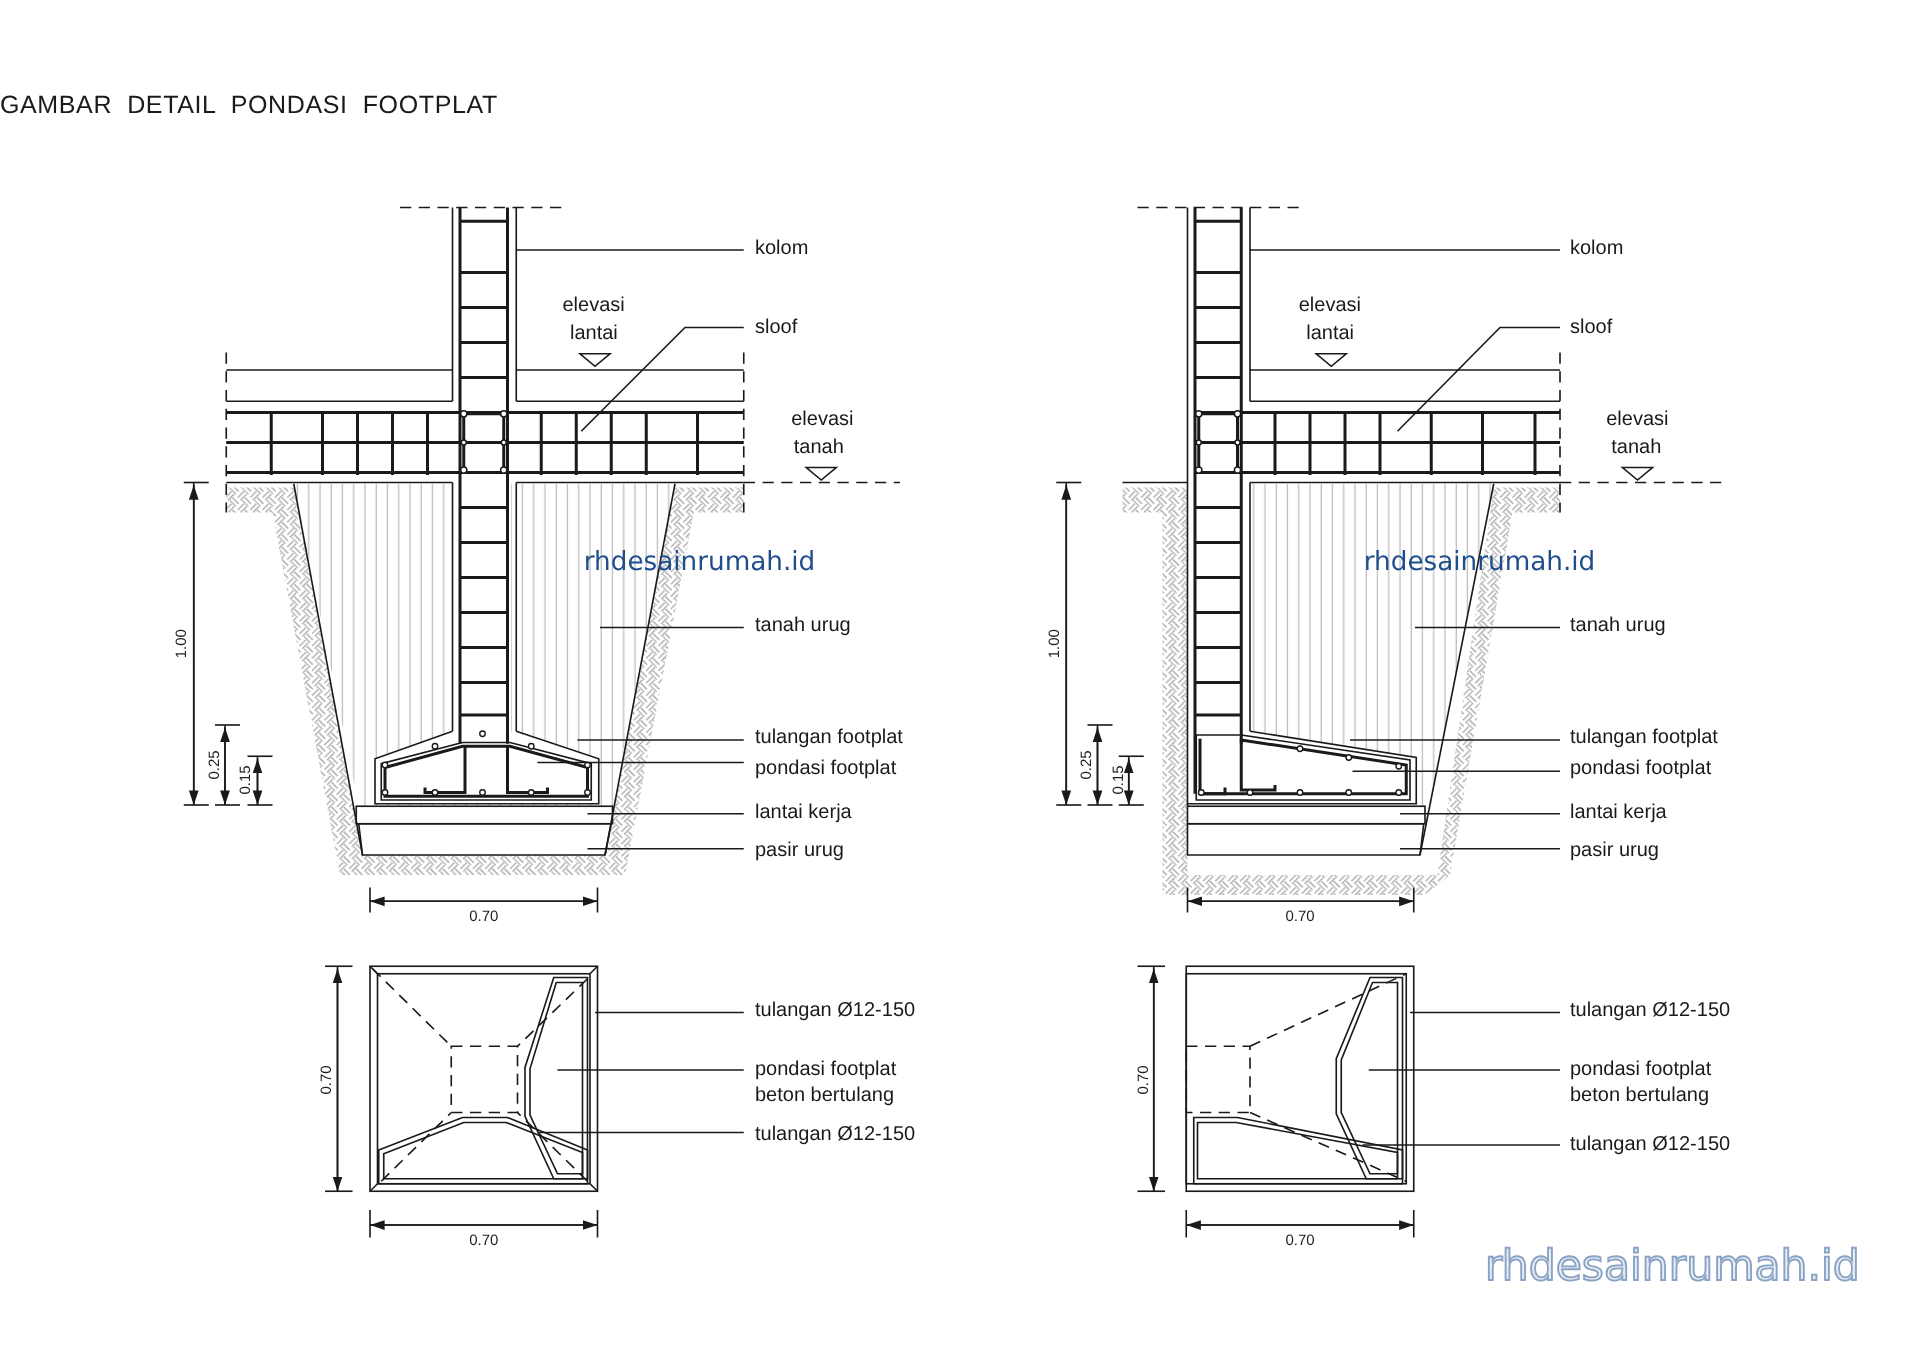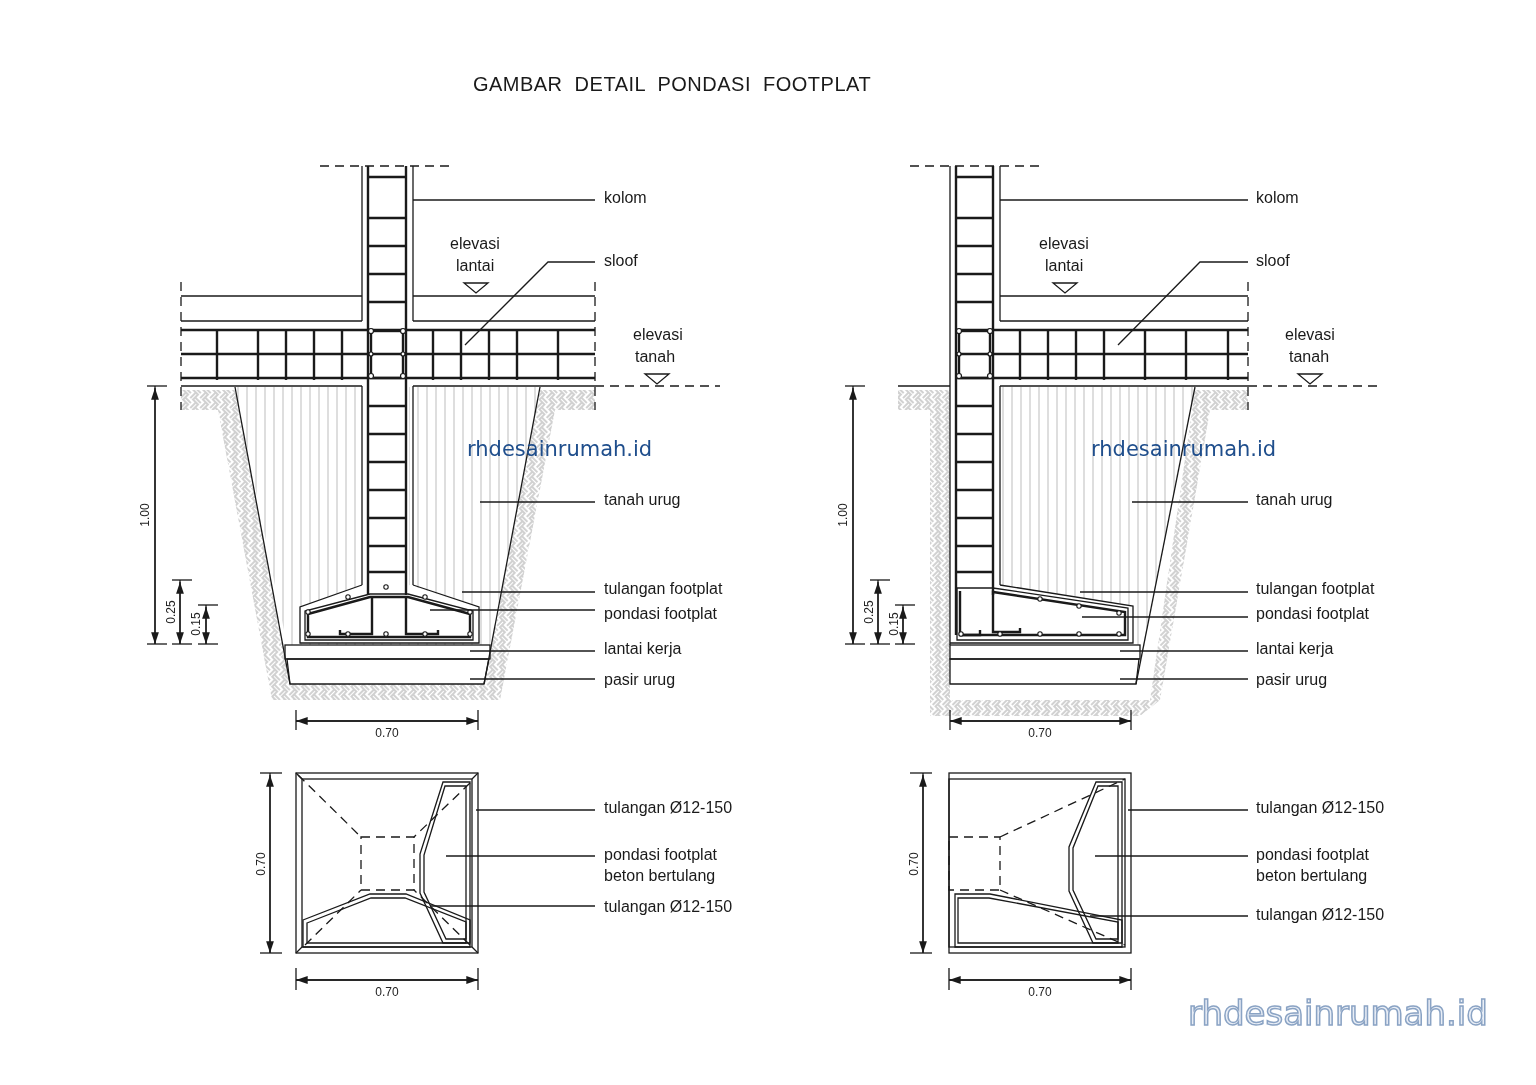--- a/index.html
+++ b/index.html
@@ -1,18 +1,18 @@
 <!DOCTYPE html>
 <html><head>
 <meta charset="utf-8">
 <style>
   html, body { margin:0; padding:0; background:#ffffff; }
   body { width:1536px; height:1085px; position:relative; overflow:hidden;
          font-family:"Liberation Sans", sans-serif; color:#1a1a1a; }
-  #title { position:absolute; left:0; width:1344px; top:73px; text-align:center;
+  #title { position:absolute; left:0; width:1344px; top:73px; 
            font-size:20px; letter-spacing:0.5px; word-spacing:6px; }
   svg { position:absolute; left:0; top:0; }
   .lbl { font-family:"Liberation Sans", sans-serif; font-size:16px; fill:#1a1a1a; }
   .dim { font-family:"Liberation Sans", sans-serif; font-size:12px; fill:#222; }
   .wm  { font-family:"DejaVu Sans", sans-serif; font-size:21px; fill:#1f4e8c; }
   .wm2 { position:absolute; left:1188px; top:993px; font-family:"DejaVu Sans", sans-serif;
          font-size:34px; color:#e9eef6; -webkit-text-stroke:1.5px #8aa3c4; letter-spacing:0px; }
   .ln  { stroke:#1a1a1a; stroke-width:1.3; fill:none; }
   .thk { stroke:#1a1a1a; stroke-width:2.4; fill:none; }
   .dash{ stroke:#1a1a1a; stroke-width:1.3; fill:none; stroke-dasharray:9 6; }

